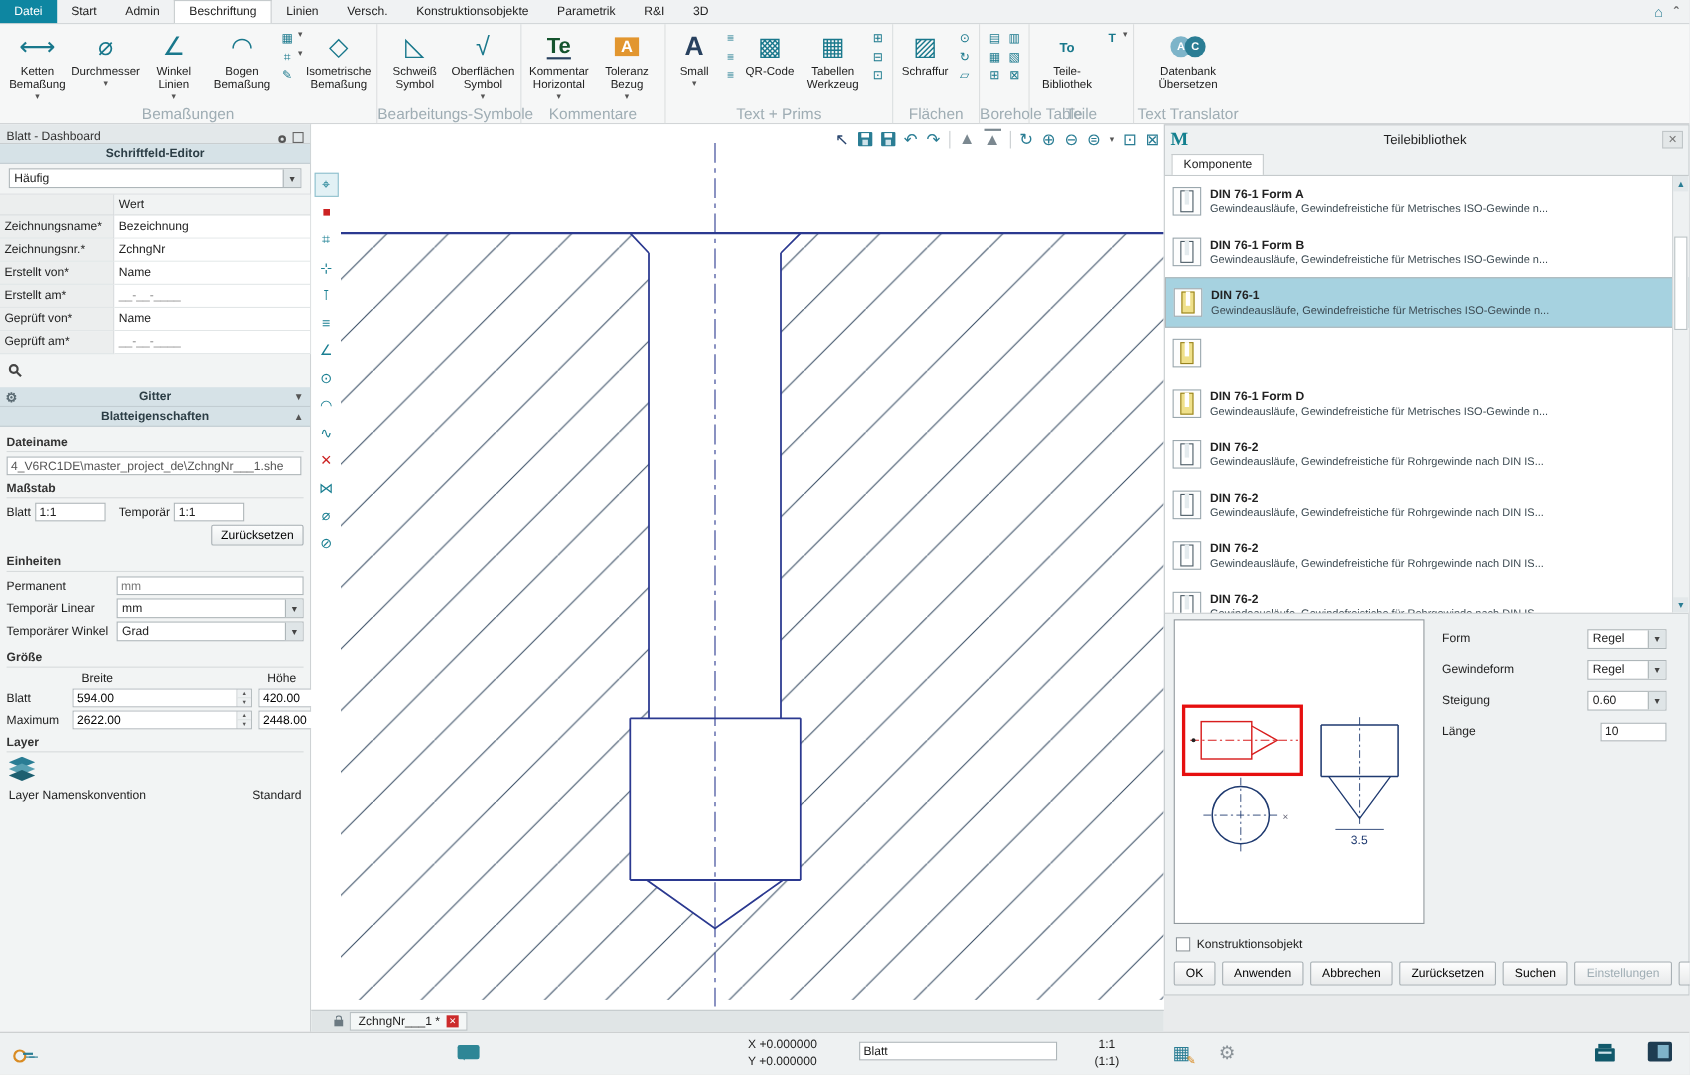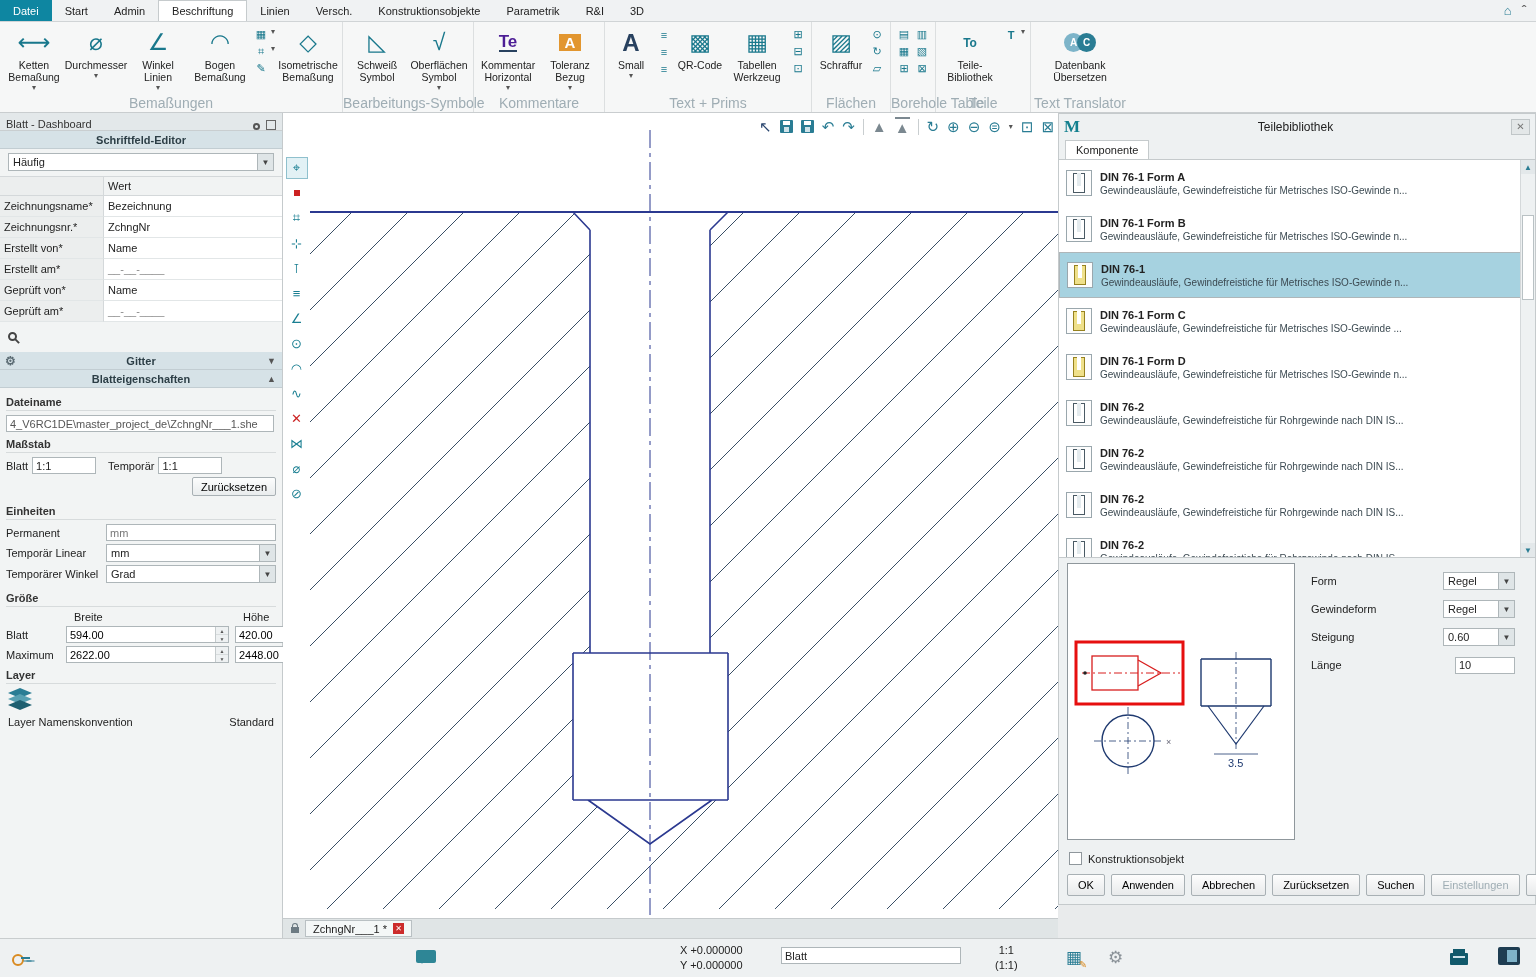--- a/index.html
+++ b/index.html
@@ -16,21 +16,21 @@
 
   
   .ribbon { position:absolute; top:22px; left:0; right:0; height:91px; background:#f6f7f7; border-bottom:1px solid #c9cdcf; display:flex; align-items:stretch; }
   .rgroup { position:relative; display:flex; align-items:flex-start; padding:2px 3px 13px 3px; border-right:1px solid #dcdfe0; }
   .rgl { position:absolute; bottom:1px; left:0; right:0; text-align:center; font-size:14px; color:#9fadb4; white-space:nowrap; }
   .rbtn { width:62px; display:flex; flex-direction:column; align-items:center; text-align:center; line-height:1.15; padding-top:2px; font-size:10.5px; }
   .ricon { height:33px; display:flex; align-items:center; justify-content:center; font-size:23px; color:#19788c; line-height:1; }
   .caret { font-size:8px; color:#555; }
   .icon-a { background:#e2962f; color:#fff; font-weight:bold; font-size:15px; padding:1px 6px; }
   .big-a { color:#28415f; font-weight:bold; font-size:24px; }
-  .te { color:#4c1d95; font-weight:bold; font-size:17px; border-bottom:2px solid #28415f; }
+  .te { color:#14532d; font-weight:bold; font-size:20px; border-bottom:2px solid #28415f; }
   .to { color:#19788c; font-weight:bold; font-size:12px; }
   .circ { width:19px; height:19px; border-radius:50%; background:#7db4c9; color:#fff; display:inline-flex; align-items:center; justify-content:center; font-size:10px; font-weight:bold; }
   .circ.c2 { background:#2a7d94; margin-left:-6px; }
   .mini-col { display:flex; flex-direction:column; gap:2px; padding:3px 2px; }
   .mini-row { display:flex; gap:2px; }
   .mini { width:16px; height:15px; display:flex; align-items:center; justify-content:center; color:#19788c; font-size:11px; }
 
   
   .leftpanel { position:absolute; top:113px; left:0; width:283px; height:825px; background:#f2f4f4; border-right:1px solid #c5cacc; }
   .dash-title { height:18px; background:#e3e8ea; border-bottom:1px solid #c9ced0; display:flex; align-items:flex-end; padding:0 6px; color:#333; }
@@ -78,21 +78,21 @@
   .cticon.gray { color:#7b8890; }
   .ctsep { width:1px; height:16px; background:#c9ced0; }
   .floppy { width:13px; height:13px; background:#2a7d94; position:relative; border-radius:1px; display:inline-block; }
   .floppy::before { content:""; position:absolute; top:1px; left:3px; right:3px; height:4px; background:#fff; }
   .floppy::after { content:""; position:absolute; bottom:1px; left:4px; right:4px; height:5px; background:#cfe3ea; }
   .canvas-tools { position:absolute; left:1px; top:44px; width:25px; display:flex; flex-direction:column; gap:3px; align-items:center; }
   .ctool { width:22px; height:22px; display:flex; align-items:center; justify-content:center; color:#1a7f92; font-size:13px; }
   .ctool.active { background:#e2f1f5; border:1px solid #8fc0cd; }
   .ctool.red { color:#c22; }
   .reddot { width:6px; height:6px; background:#c22; }
-  .canvas-tabs { position:absolute; left:0; right:0; bottom:0; height:20px; background:#e0e5e6; border-top:1px solid #c5cacc; display:flex; align-items:center; padding-left:8px; }
+  .canvas-tabs { position:absolute; left:0; right:0; bottom:0; height:20px; background:#e0e5e6; border-top:1px solid #c5cacc; display:flex; align-items:center; padding-left:21px; }
   .doc-tab { display:flex; align-items:center; gap:6px; background:#f4f7f7; border:1px solid #b9c0c3; padding:1px 7px; height:17px; }
   .tab-close { width:11px; height:11px; background:#cc2b2b; color:#fff; font-size:8px; display:flex; align-items:center; justify-content:center; }
   .lock { width:8px; height:6px; background:#6c7a82; position:relative; margin-top:3px; display:inline-block; }
   .lock::before { content:""; position:absolute; top:-4px; left:1px; width:4px; height:4px; border:1px solid #6c7a82; border-bottom:none; border-radius:3px 3px 0 0; }
 
   
   .rightpanel { position:absolute; left:1058px; top:113px; width:478px; height:792px; background:#eef1f2; border:1px solid #c5cacc; display:flex; flex-direction:column; }
   .lib-title { height:25px; display:flex; align-items:center; padding:0 5px; }
   .mlogo { color:#13808f; font-weight:bold; font-size:17px; font-family:"Liberation Serif",serif; }
   .lib-title-text { flex:1; text-align:center; font-size:12px; }
@@ -541,24 +541,20 @@
       </div>
       <div class="lib-item sel">
         <span class="pic yellow"></span>
         <span class="txt">
             <b>DIN 76-1</b>
             <small>Gewindeausläufe, Gewindefreistiche für Metrisches ISO-Gewinde n...</small>
           </span>
       </div>
       <div class="lib-item">
         <span class="pic yellow"></span>
-        <span class="txt">
-            <b>DIN 76-1 Form C</b>
-            <small>Gewindeausläufe, Gewindefreistiche für Metrisches ISO-Gewinde ...</small>
-          </span>
       </div>
       <div class="lib-item">
         <span class="pic yellow"></span>
         <span class="txt">
             <b>DIN 76-1 Form D</b>
             <small>Gewindeausläufe, Gewindefreistiche für Metrisches ISO-Gewinde n...</small>
           </span>
       </div>
       <div class="lib-item">
         <span class="pic"></span>

